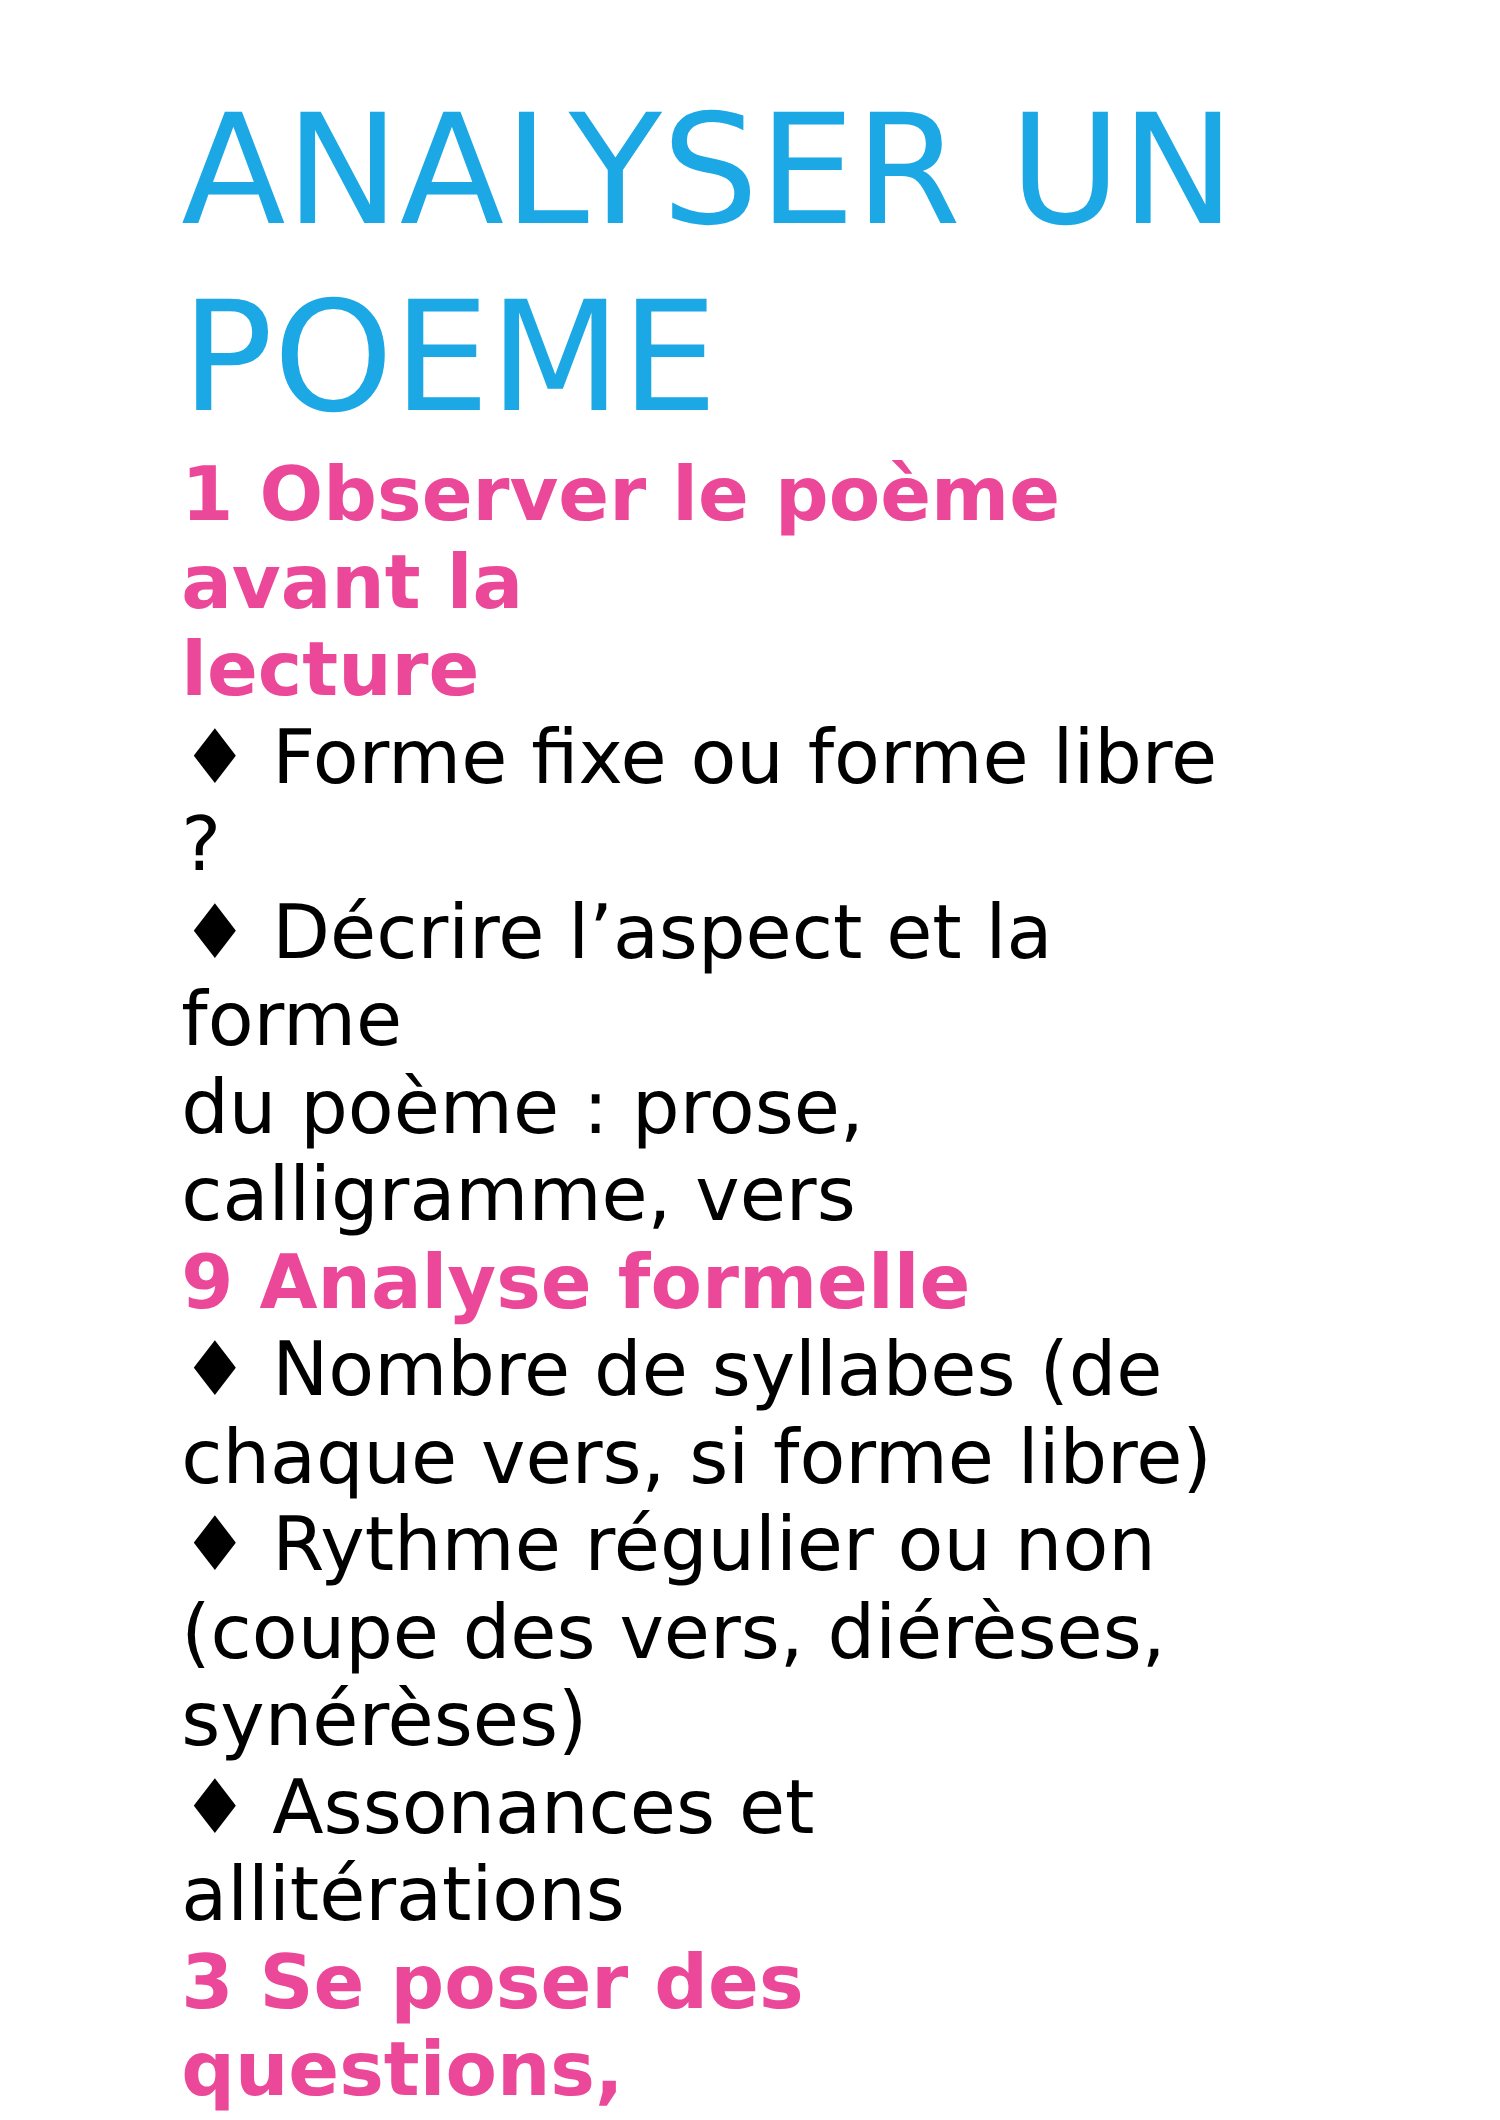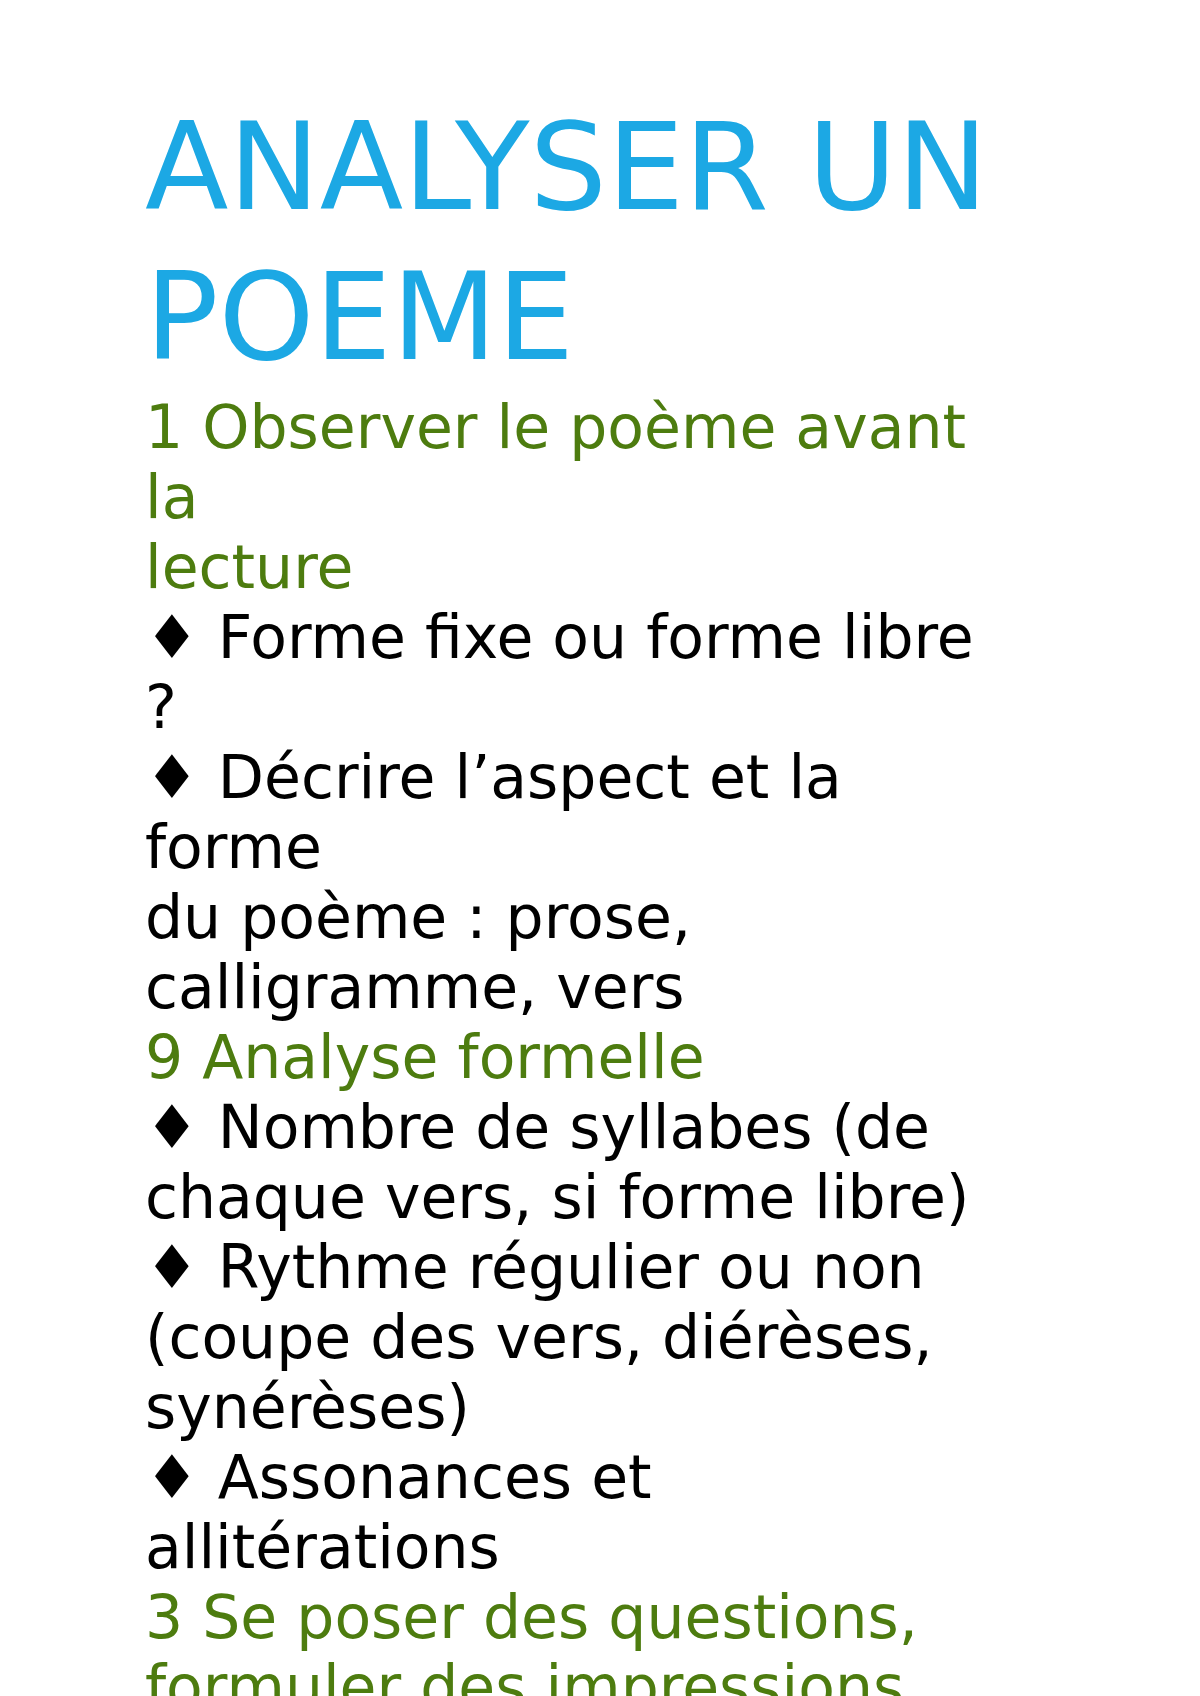--- a/index.html
+++ b/index.html
@@ -11,39 +11,40 @@
     width: 1200px;
     height: 1696px;
     overflow: hidden;
     font-family: "DejaVu Sans", "Liberation Sans", sans-serif;
     color: #000000;
   }
   .page {
     box-sizing: border-box;
     width: 1072px;
     height: 1696px;
-    padding: 92px 60px 0 145px;
+    padding: 61px 60px 0 145px;
     background: #ffffff;
   }
   .doc-title {
     margin: 0;
     font-size: 122px;
     line-height: 150px;
     font-weight: normal;
     color: #1CA8E4;
     white-space: pre-line;
   }
   .para {
     margin: 0;
     font-size: 60px;
     line-height: 70px;
     white-space: pre-line;
   }
   .heading {
-    color: #4d7c0f;
+    color: #ec4899;
+    font-weight: bold;
   }
   .bullet {
     color: #000000;
   }
   .bullet .marker {
     margin-right: 19px;
     color: #000000;
   }
 </style>
 </head>

